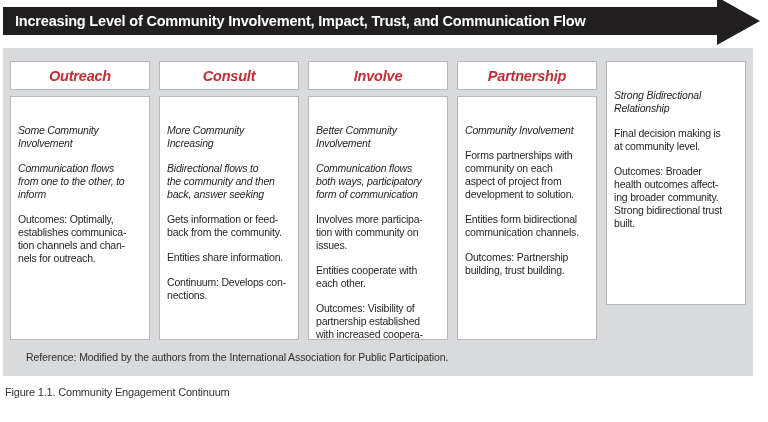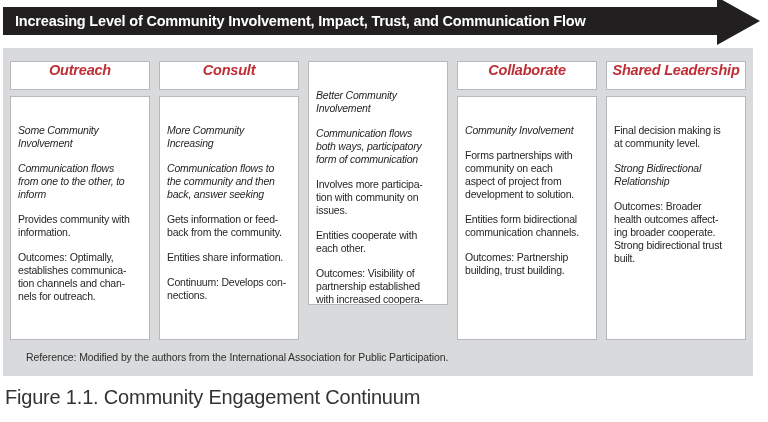--- a/index.html
+++ b/index.html
@@ -70,21 +70,21 @@
     display: grid;
     grid-template-columns: repeat(5, 1fr);
     gap: 9px;
   }
   .col { display: flex; flex-direction: column; }
   .col-head {
     height: 29px;
     background: #ffffff;
     border: 1px solid var(--box-border);
     display: flex;
-    align-items: flex-start;
+    align-items: center;
     justify-content: center;
     margin-bottom: 6px;
     box-sizing: border-box;
   }
   .col-head span {
     color: var(--red);
     font-style: italic;
     font-weight: bold;
     font-size: 14.5px;
     letter-spacing: -0.2px;
@@ -114,21 +114,21 @@
     top: 303px;
     font-size: 10.5px;
     letter-spacing: -0.1px;
     color: #2e2e2e;
     margin-left: 12px;
   }
   .figure-caption {
     position: absolute;
     left: 5px;
     top: 386px;
-    font-size: 20px;
+    font-size: 11px;
     letter-spacing: -0.2px;
     color: #333333;
   }
 </style>
 </head>
 <body>
 
 <div class="stage">
 
   <div class="arrow-wrap">
@@ -143,91 +143,89 @@
         <div class="col">
           <div class="col-head">
             <span>Outreach</span>
           </div>
           <div class="col-body">
             <p class="para italic">Some Community
 Involvement</p>
             <p class="para italic">Communication flows
 from one to the other, to
 inform</p>
-            <p class="para">Provides community with
-information.</p>
             <p class="para">Outcomes: Optimally,
 establishes communica-
 tion channels and chan-
 nels for outreach.</p>
           </div>
         </div>
         <div class="col">
           <div class="col-head">
             <span>Consult</span>
           </div>
           <div class="col-body">
             <p class="para italic">More Community
 Increasing</p>
-            <p class="para italic">Communication flows to
+            <p class="para italic">Bidirectional flows to
 the community and then
 back, answer seeking</p>
             <p class="para">Gets information or feed-
 back from the community.</p>
             <p class="para">Entities share information.</p>
             <p class="para">Continuum: Develops con-
 nections.</p>
           </div>
         </div>
         <div class="col">
+          <div class="col-head">
+            <span>Involve</span>
+          </div>
           <div class="col-body">
             <p class="para italic">Better Community
 Involvement</p>
             <p class="para italic">Communication flows
 both ways, participatory
 form of communication</p>
             <p class="para">Involves more participa-
 tion with community on
 issues.</p>
             <p class="para">Entities cooperate with
 each other.</p>
             <p class="para">Outcomes: Visibility of
 partnership established
 with increased coopera-
 tion.</p>
           </div>
         </div>
         <div class="col">
           <div class="col-head">
-            <span>Collaborate</span>
+            <span>Partnership</span>
           </div>
           <div class="col-body">
             <p class="para italic">Community Involvement</p>
             <p class="para">Forms partnerships with
 community on each
 aspect of project from
 development to solution.</p>
             <p class="para">Entities form bidirectional
 communication channels.</p>
             <p class="para">Outcomes: Partnership
 building, trust building.</p>
           </div>
         </div>
         <div class="col">
-          <div class="col-head">
-            <span>Shared Leadership</span>
-          </div>
-          <div class="col-body">
+          <div class="col-body">
+            <p class="para italic">Strong Bidirectional
+Relationship</p>
             <p class="para">Final decision making is
 at community level.</p>
-            <p class="para italic">Strong Bidirectional
-Relationship</p>
             <p class="para">Outcomes: Broader
 health outcomes affect-
-ing broader cooperate.
+ing broader community.
 Strong bidirectional trust
 built.</p>
           </div>
         </div>
       </div>
     <div class="reference">Reference: Modified by the authors from the International Association for Public Participation.</div>
   </div>
 
   <div class="figure-caption">Figure 1.1. Community Engagement Continuum</div>
 

